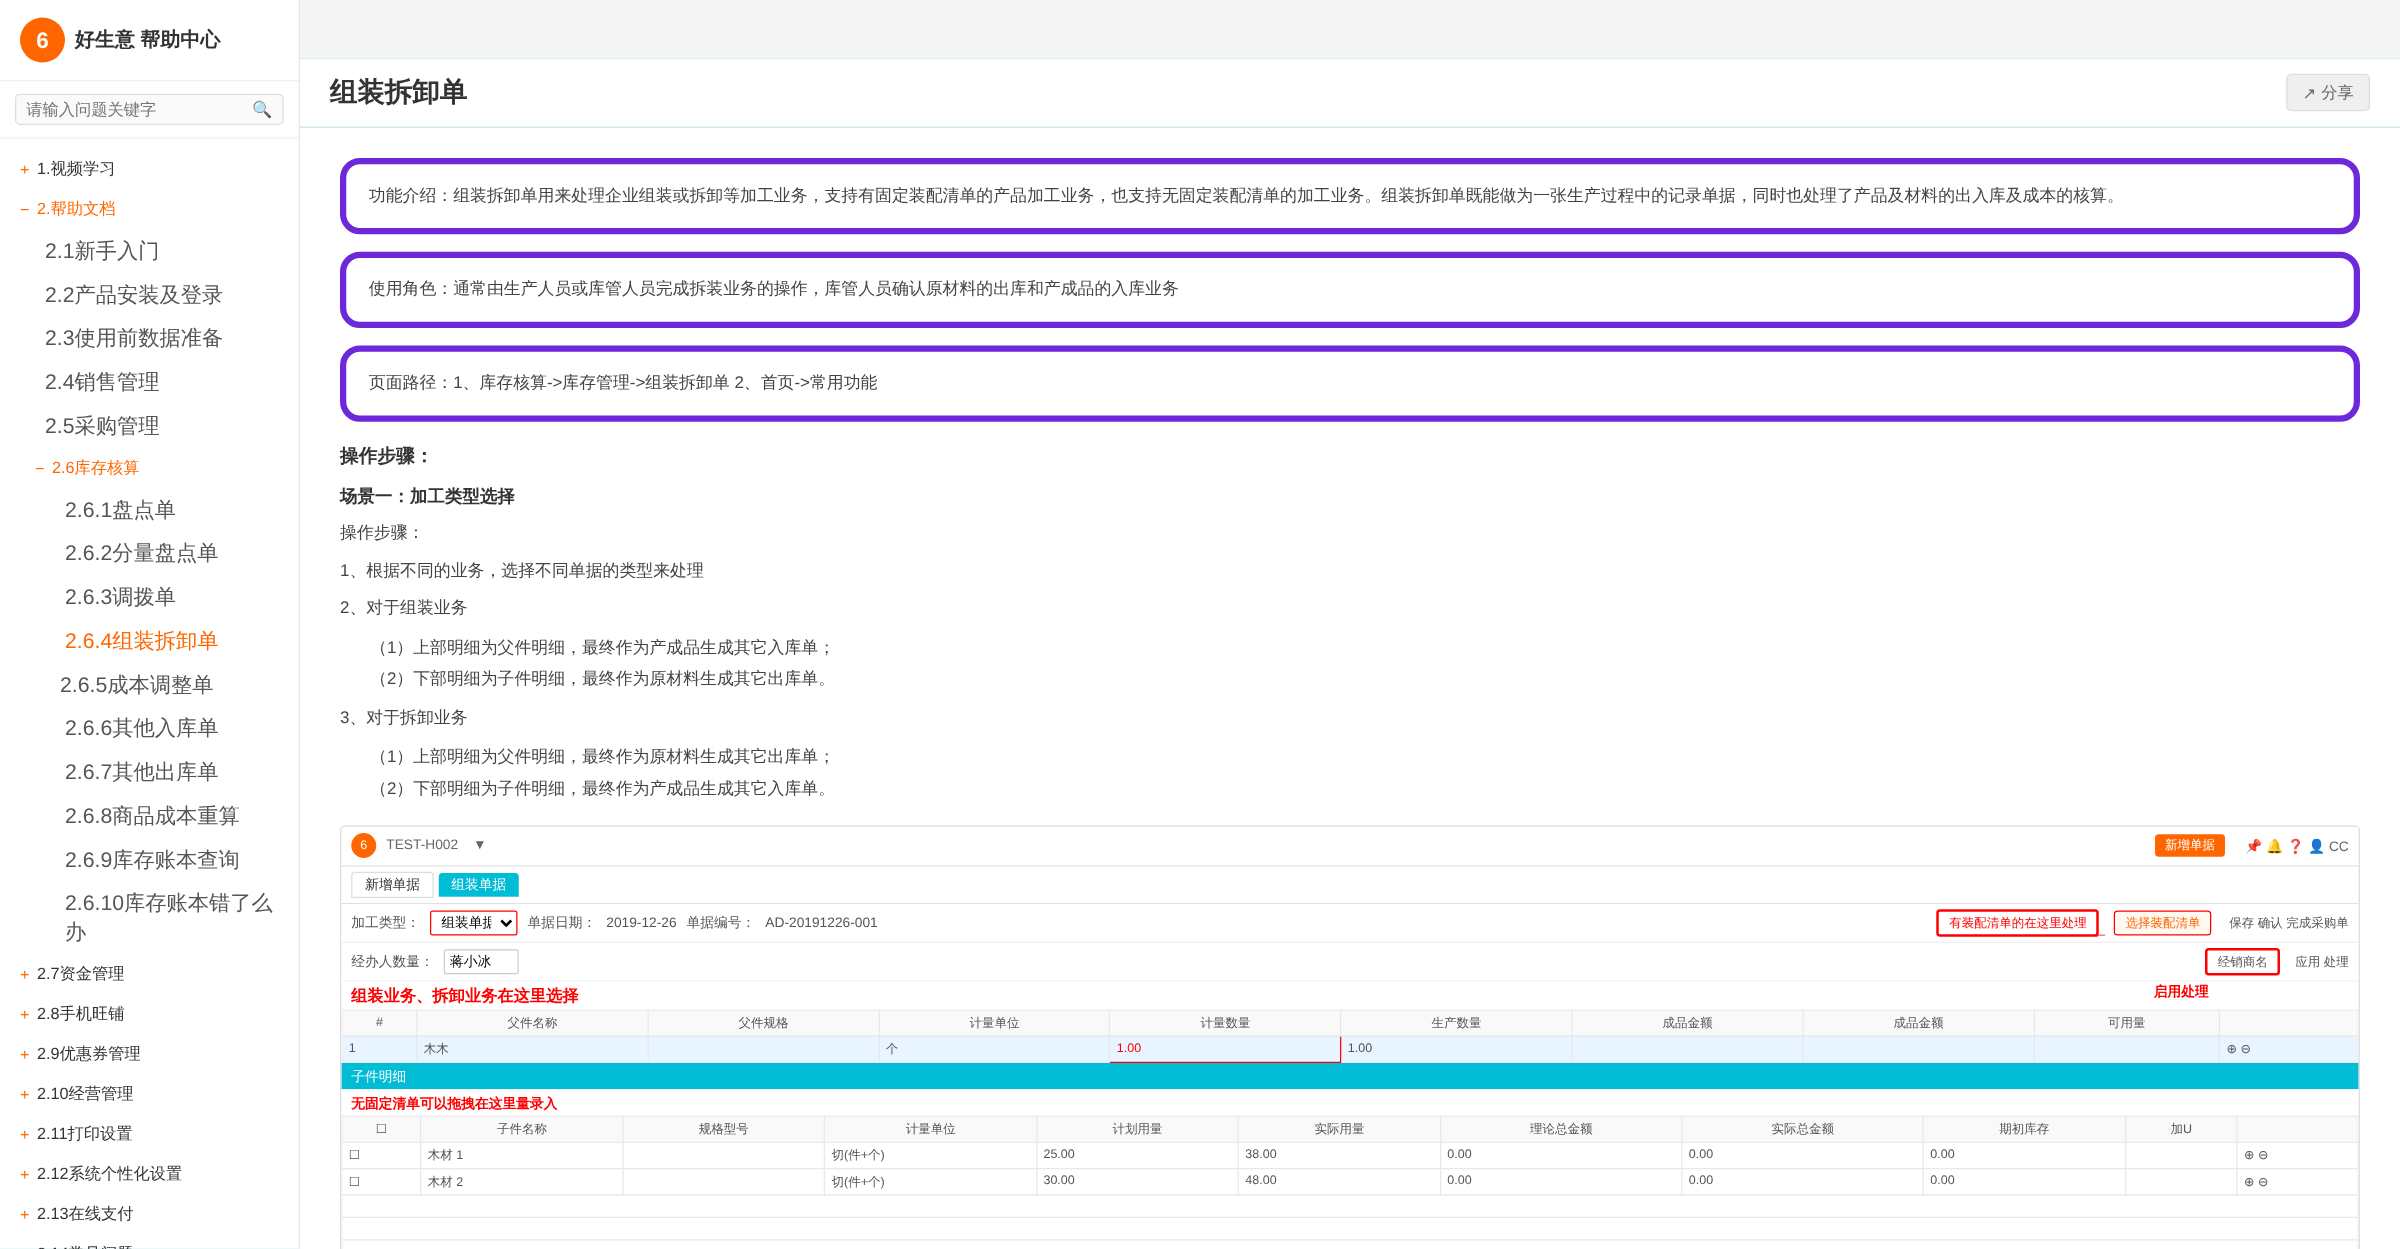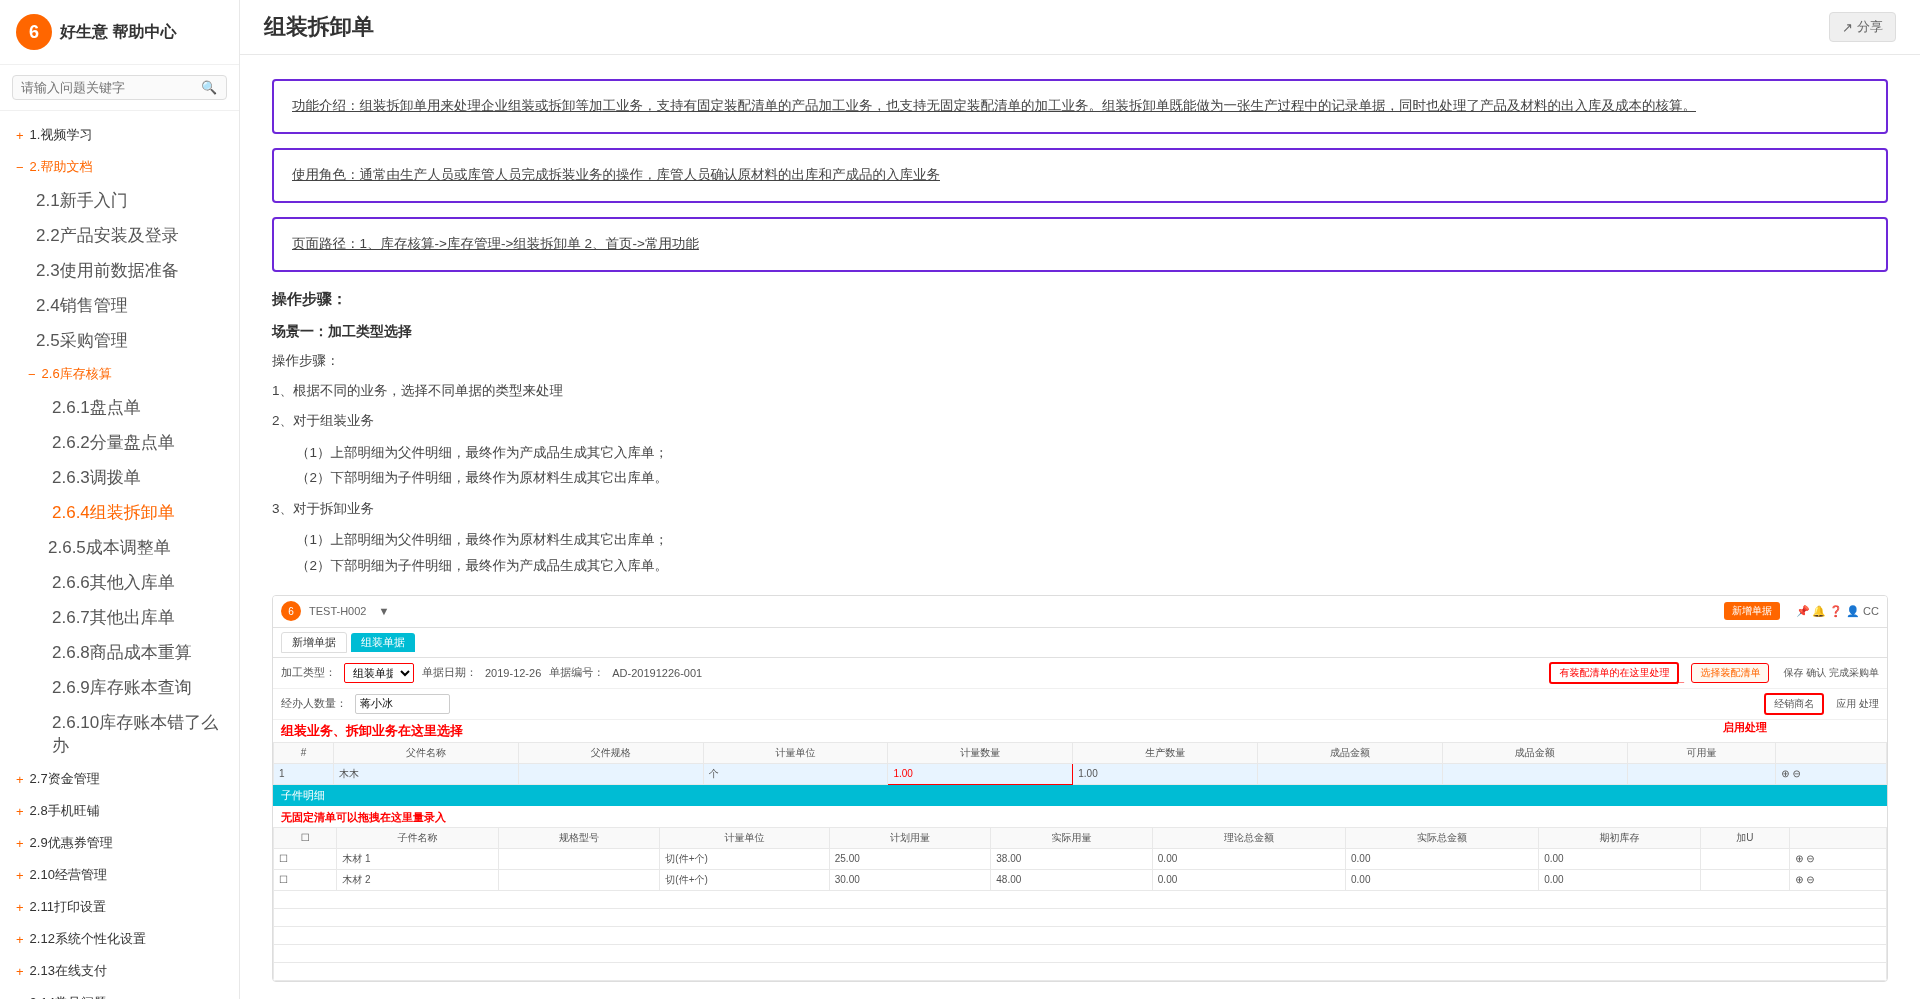--- a/index.html
+++ b/index.html
@@ -70,20 +70,21 @@
     }
     .nav-sub-item.active { color: #f60; }
 
     
     #main {
       flex: 1;
       display: flex;
       flex-direction: column;
       overflow: hidden;
       background: #5eead4;
+      margin-top: 47px;
     }
 
     
     #topbar {
       background: #fff;
       border-bottom: 1px solid #e8e8e8;
       padding: 12px 24px;
       display: flex; align-items: center; justify-content: space-between;
       flex-shrink: 0;
     }
@@ -99,28 +100,27 @@
     #content {
       flex: 1;
       overflow-y: auto;
       padding: 24px 32px;
       background: #fff;
       margin: 0;
     }
 
     .info-block {
       background: #fff;
-      border: 2px solid #6d28d9;
-      border-radius: 4px;
+      border: 5px solid #6d28d9;
+      border-radius: 16px;
       padding: 14px 18px;
       margin-bottom: 14px;
       font-size: 13.5px;
       line-height: 1.7;
       color: #444;
-      text-decoration: underline;
     }
 
     .section-title {
       font-size: 15px;
       font-weight: bold;
       color: #333;
       margin: 18px 0 10px 0;
     }
 
     .scenario-title {
@@ -175,21 +175,21 @@
     .mock-form-row {
       display: flex; align-items: center; gap: 8px;
       padding: 4px 8px;
       background: #fff;
       border-bottom: 1px solid #f0f0f0;
       font-size: 11px; color: #555;
       flex-wrap: wrap;
     }
     .mock-input {
       height: 20px; border: 1px solid #ccc; border-radius: 2px;
-      padding: 0 4px; font-size: 11px; width: 95px; background: #fff;
+      padding: 0 4px; font-size: 11px; width: 60px; background: #fff;
     }
     .mock-input.red-border { border-color: #f00; }
 
     .mock-table {
       width: 100%; font-size: 10px; border-collapse: collapse;
       background: #fff;
     }
     .mock-table th {
       background: #f9f9f9; padding: 3px 5px;
       border: 1px solid #e8e8e8; font-weight: normal; color: #555;

